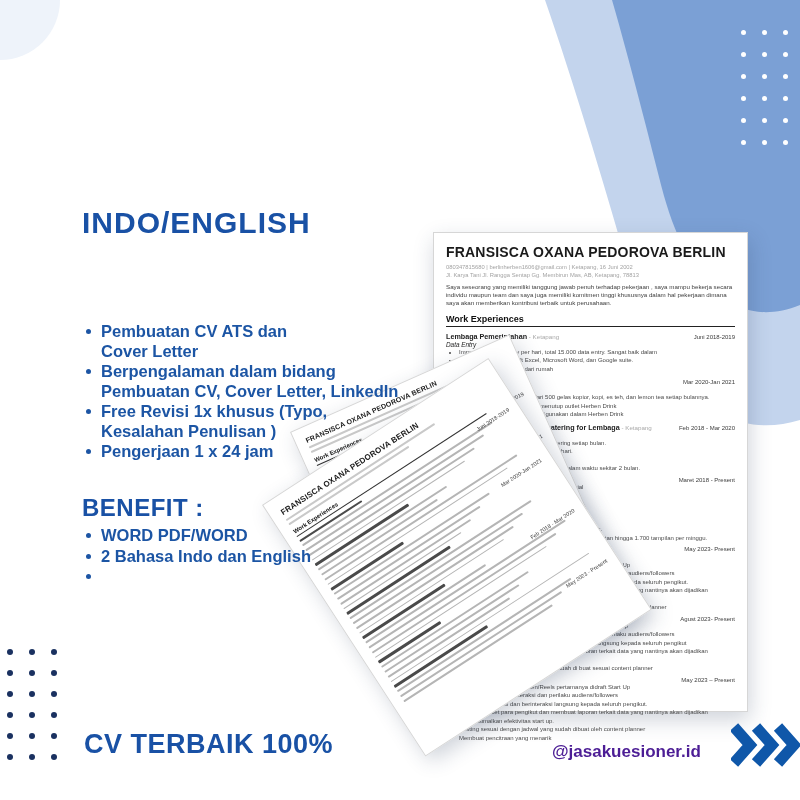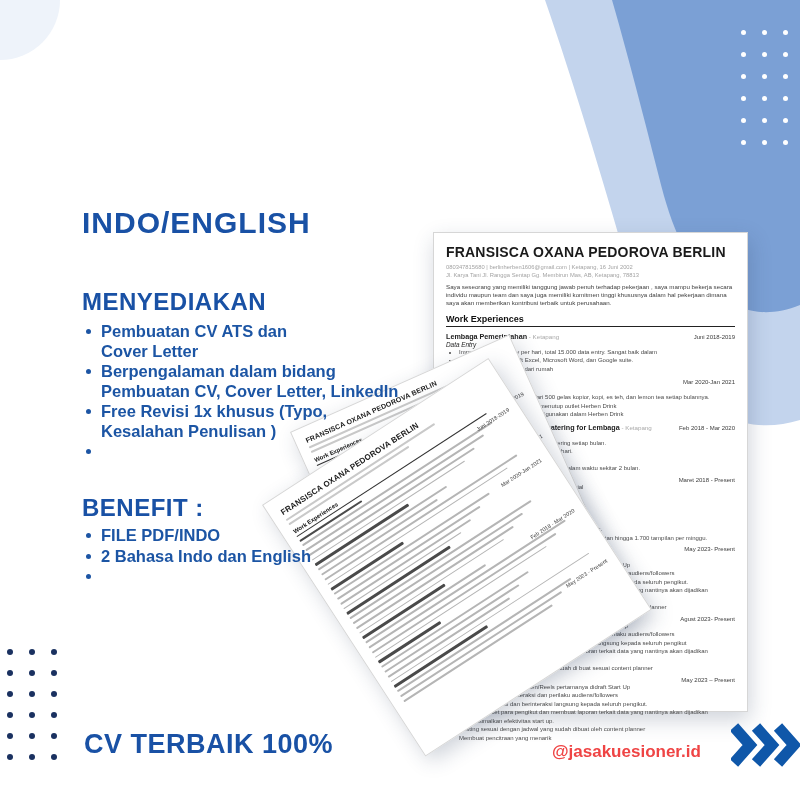--- a/index.html
+++ b/index.html
@@ -21,21 +21,21 @@
   .sec-title{position:absolute;left:82px;z-index:5;color:#1951a5;font-weight:bold;font-size:24px;letter-spacing:.5px;}
   #sec0-title{top:288px;} #sec1-title{top:494px;}
   .b-list{position:absolute;left:86px;z-index:5;width:350px;}
   #sec0-items{top:322px;} #sec1-items{top:526px;}
   .b-item{display:flex;gap:10px;color:#1c55a4;font-weight:bold;font-size:16.5px;line-height:19.5px;margin-bottom:1px;}
   .b-text{white-space:pre-line;}
   .b-dot{flex:none;width:5px;height:5px;border-radius:50%;background:#1c55a4;margin-top:7px;}
 
   
   .tagline{position:absolute;left:84px;top:729px;z-index:6;color:#1951a5;font-weight:bold;font-size:27px;letter-spacing:.5px;text-align:center;}
-  .handle{position:absolute;left:552px;top:742px;z-index:6;color:#ef4444;font-weight:bold;font-size:17px;}
+  .handle{position:absolute;left:552px;top:742px;z-index:6;color:#4c1d95;font-weight:bold;font-size:17px;}
   .arrows{position:absolute;left:731px;top:723px;z-index:6;}
 
   
   .page{position:absolute;background:#ffffff;border:1px solid #d6d6d6;box-shadow:2px 8px 20px rgba(40,60,90,.22);box-sizing:border-box;}
   .page-main{left:433px;top:232px;width:315px;height:480px;z-index:1;padding:11px 12px;font-size:6px;color:#333;}
   .cv-name{font-weight:bold;color:#1a1a1a;font-size:14px;letter-spacing:.2px;margin-bottom:4px;}
   .cv-contact{color:#a3a3a3;font-size:5.8px;line-height:1.35;}
   .cv-summary{color:#3d3d3d;font-size:6.2px;line-height:1.35;margin-top:3px;}
   .cv-sec{font-weight:bold;color:#111;font-size:9px;border-bottom:1.6px solid #222;padding-bottom:2px;margin:6px 0 5px 0;}
   .cv-entry{margin-bottom:3px;}
@@ -109,47 +109,47 @@
       <span class="dot"></span>
       <span class="dot"></span>
       <span class="dot"></span>
       <span class="dot"></span>
     </div>
 
   <div class="h1">
   </div>
   <div class="sub">INDO/ENGLISH</div>
 
-  <div class="sec-title" id="sec0-title">MENYEDIAKAN</div>
   <div class="b-list" id="sec0-items">
       <div class="b-item">
         <span class="b-dot"></span>
         <span class="b-text">Pembuatan CV ATS dan
 Cover Letter</span>
       </div>
       <div class="b-item">
         <span class="b-dot"></span>
         <span class="b-text">Berpengalaman dalam bidang
 Pembuatan CV, Cover Letter, LinkedIn</span>
       </div>
       <div class="b-item">
         <span class="b-dot"></span>
         <span class="b-text">Free Revisi 1x khusus (Typo,
 Kesalahan Penulisan )</span>
       </div>
       <div class="b-item">
         <span class="b-dot"></span>
+        <span class="b-text">Pengerjaan 1 x 24 jam</span>
       </div>
     </div>
 
   <div class="sec-title" id="sec1-title">BENEFIT :</div>
   <div class="b-list" id="sec1-items">
       <div class="b-item">
         <span class="b-dot"></span>
-        <span class="b-text">FILE PDF/INDO</span>
+        <span class="b-text">WORD PDF/WORD</span>
       </div>
       <div class="b-item">
         <span class="b-dot"></span>
         <span class="b-text">2 Bahasa Indo dan English</span>
       </div>
       <div class="b-item">
         <span class="b-dot"></span>
       </div>
     </div>
 

